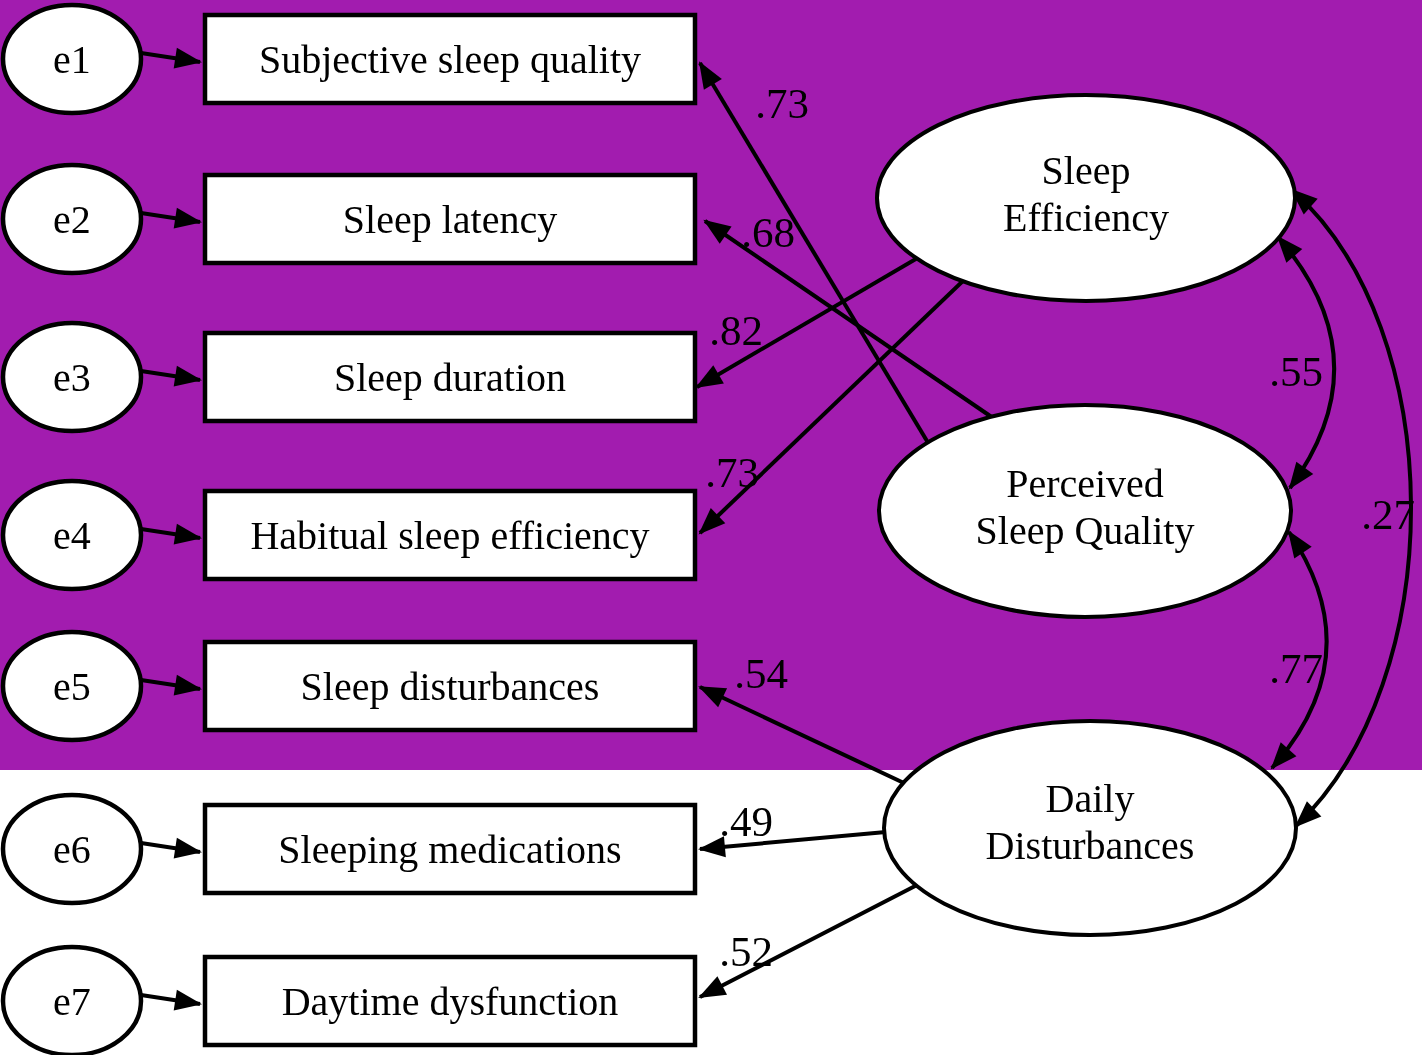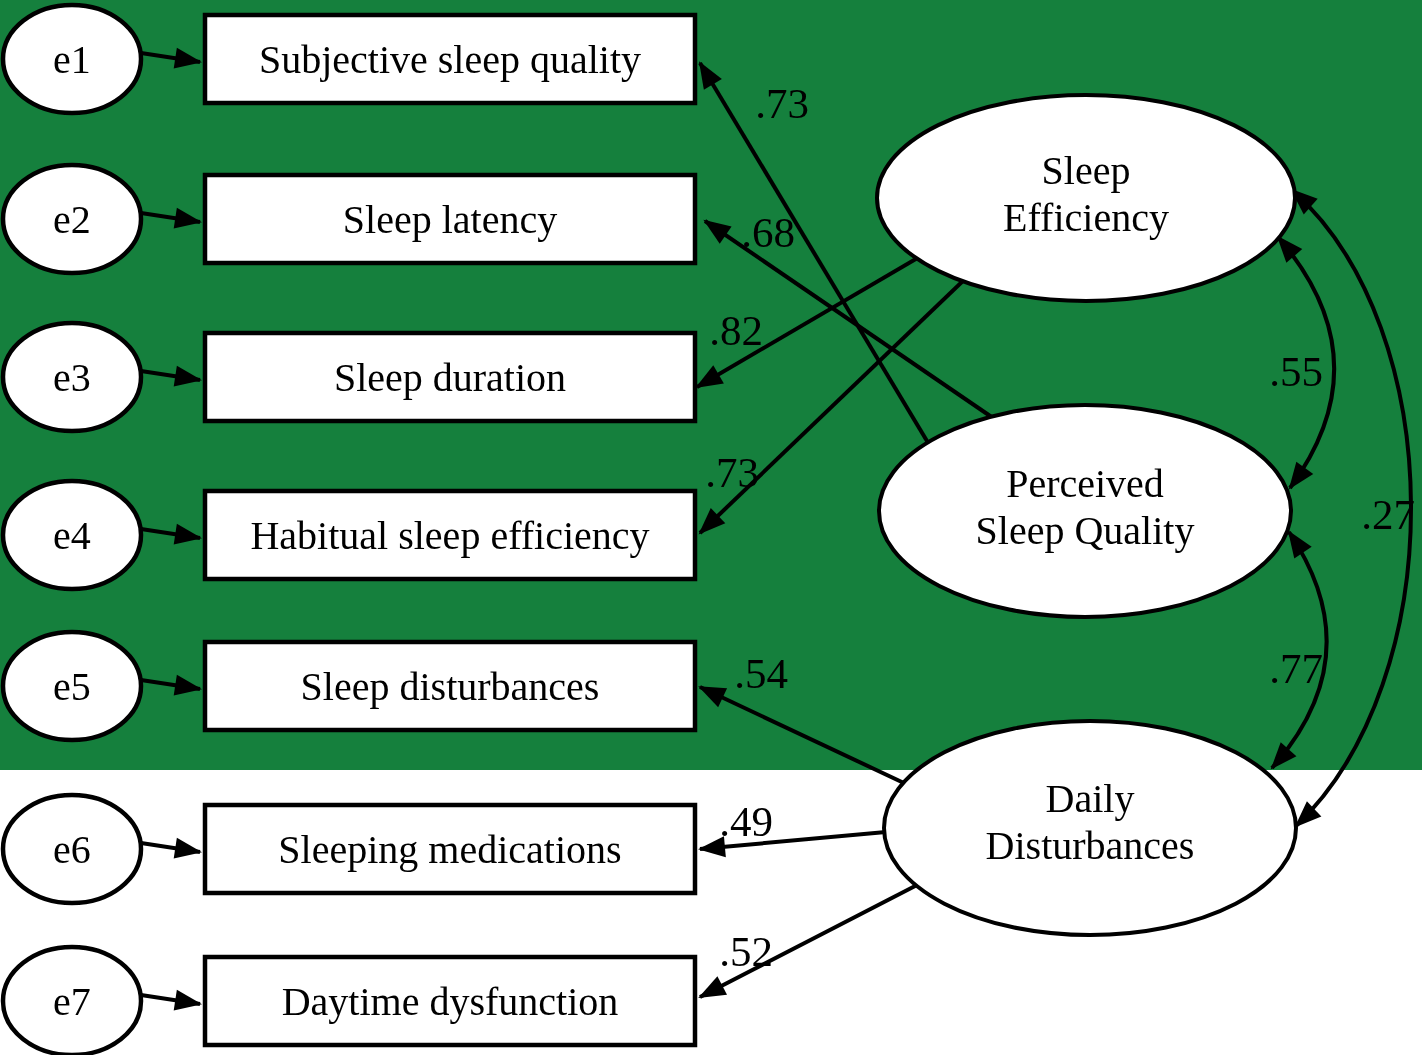--- a/index.html
+++ b/index.html
@@ -6,21 +6,21 @@
     margin: 0;
     padding: 0;
     background: #ffffff;
     width: 1422px;
     height: 1055px;
     overflow: hidden;
   }
   .diagram-wrap {
     width: 1422px;
     height: 770px;
-    background: #15803d;
+    background: #a21caf;
   }
   svg {
     display: block;
   }
   .shape {
     fill: #ffffff;
     stroke: #000000;
     stroke-width: 4.5;
   }
   .ellipse-shape {

